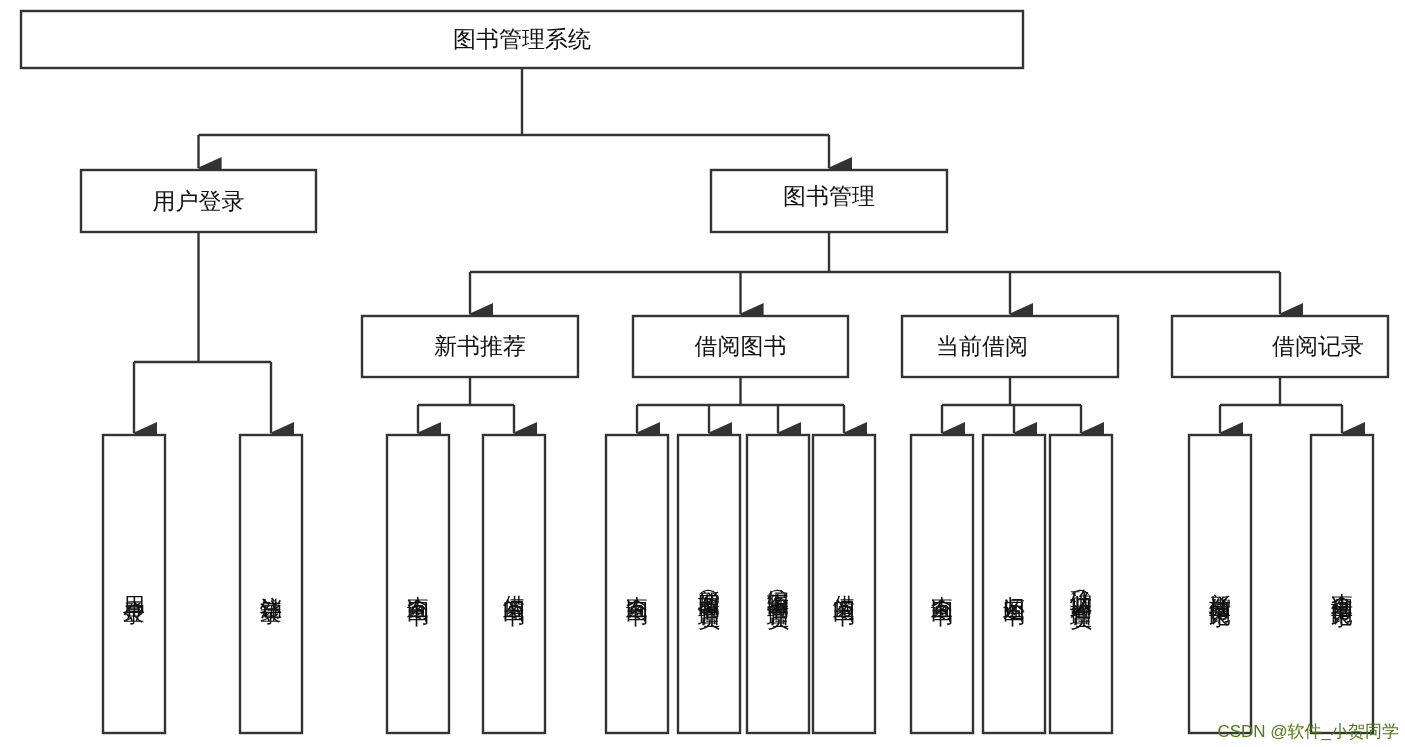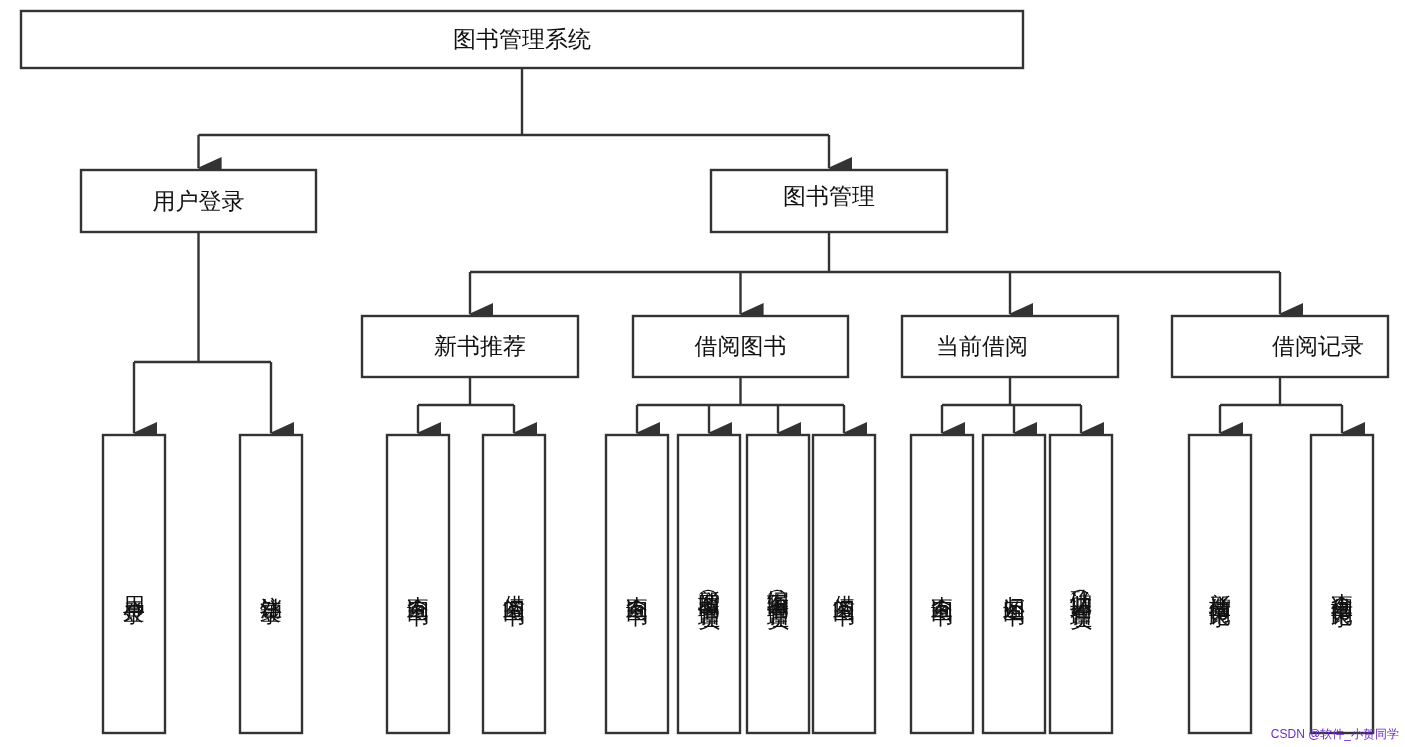--- a/index.html
+++ b/index.html
@@ -10,21 +10,21 @@
   .conn{stroke:#333333;stroke-width:2.4;fill:none;}
   .arrowhead{fill:#333333;}
   .leafwrap{position:absolute;display:flex;align-items:center;justify-content:center;
             pointer-events:none;}
   .vtext{writing-mode:vertical-rl;text-orientation:upright;letter-spacing:3px;
          font-size:22px;color:#111111;line-height:1;white-space:nowrap;
          font-family:"Liberation Sans","DejaVu Sans",sans-serif;}
   .htext{position:absolute;display:flex;align-items:center;justify-content:center;
          font-size:23px;color:#111111;pointer-events:none;
          font-family:"Liberation Sans","DejaVu Sans",sans-serif;}
-  #watermark{position:absolute;right:6px;bottom:4px;font-size:12px;color:#6d28d9;
+  #watermark{position:absolute;right:6px;bottom:4px;font-size:17px;color:#4d7c0f;
              font-family:"Liberation Sans","DejaVu Sans",sans-serif;white-space:nowrap;}
 </style>
 </head>
 <body>
 
 <div id="stage">
 
   <svg id="diagram" viewBox="0 0 1405 747">
     <defs>
       <marker id="arrow" viewBox="0 0 12 12" refX="6" refY="10.5" markerWidth="11" markerHeight="11" orient="auto-start-reverse">

